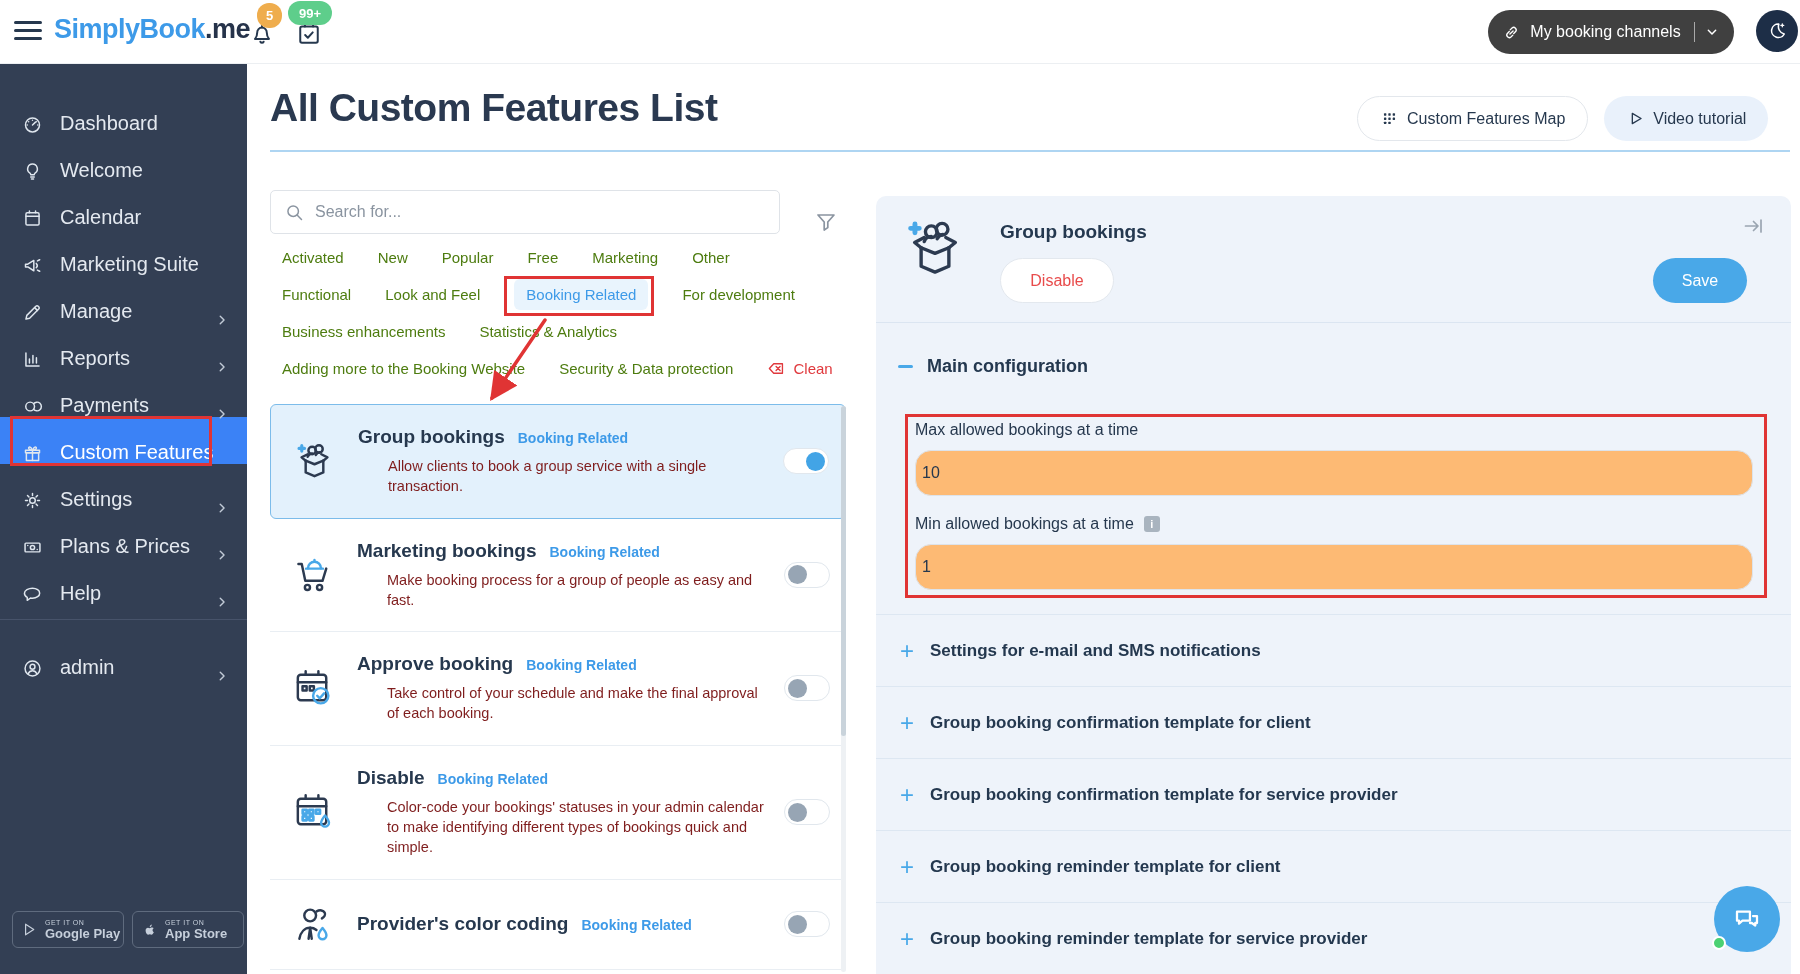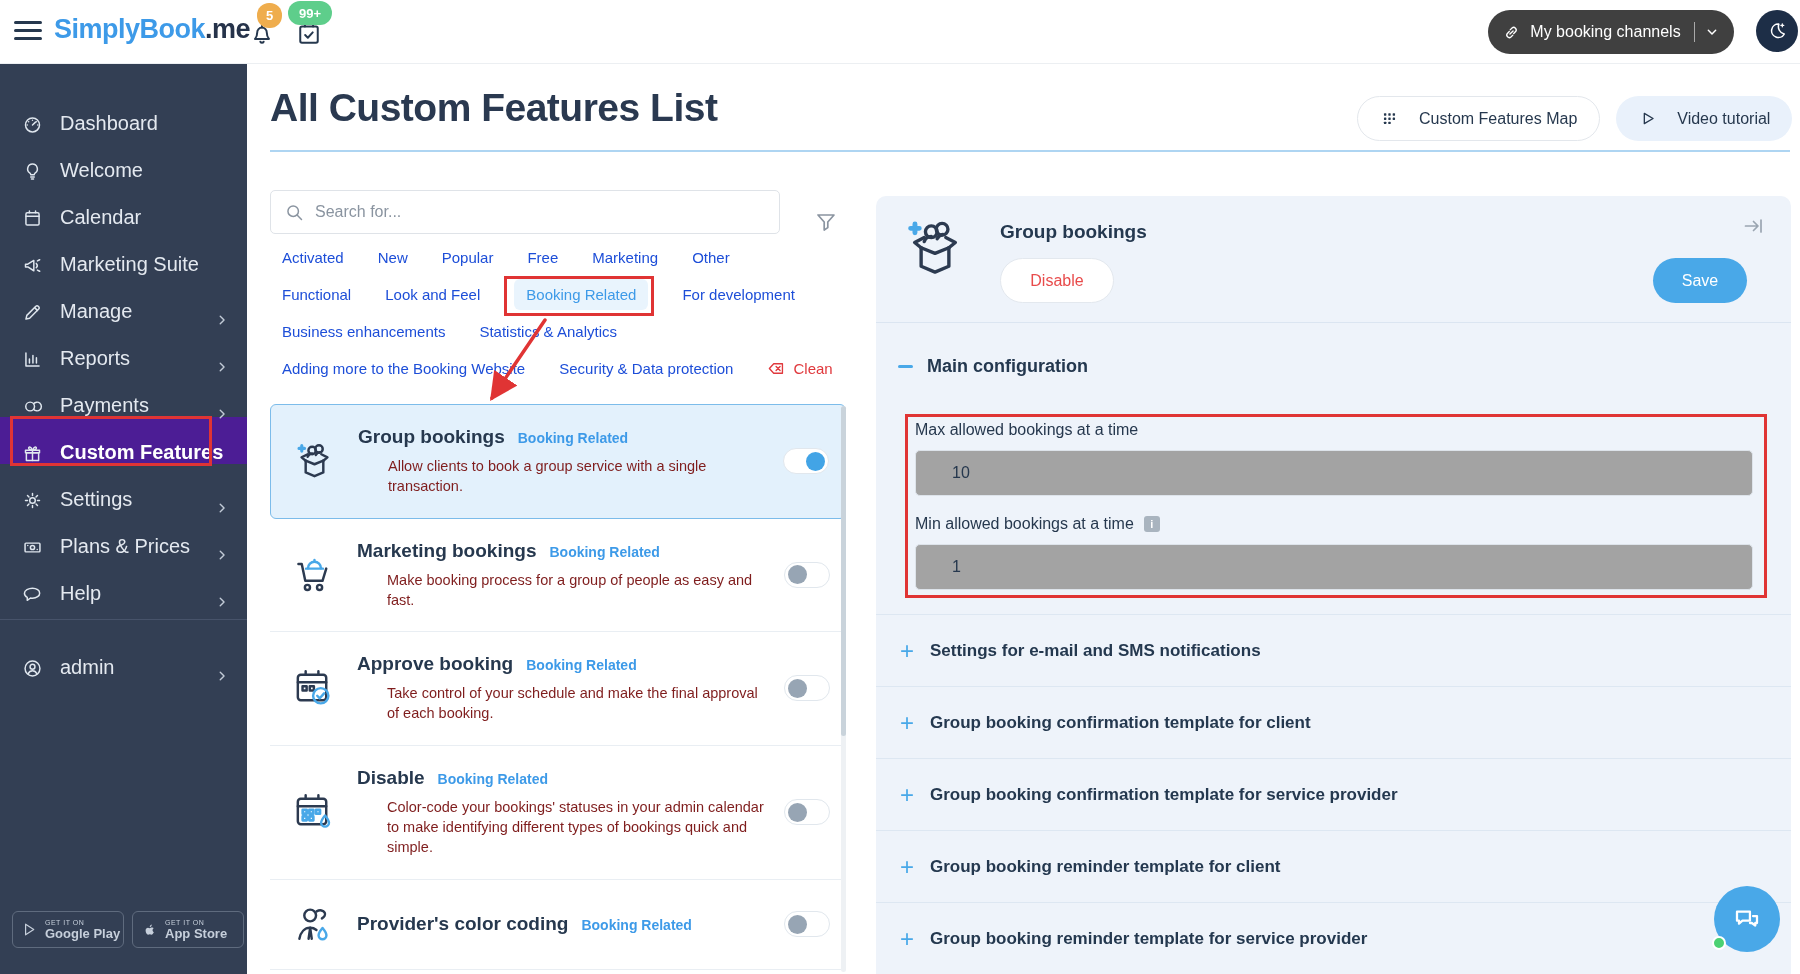--- a/index.html
+++ b/index.html
@@ -30,47 +30,47 @@
   .btn-night { position:absolute; left:1756px; top:10px; width:42px; height:42px; border-radius:50%; background:#1d2e47; border:none; cursor:pointer; display:flex; align-items:center; justify-content:center; }
   .btn-night .ic { width:22px; height:22px; color:#fff; }
 
   
   .sidebar { position:absolute; left:0; top:64px; width:247px; height:910px; background:#333f54; padding-top:24px; }
   .side-item { display:flex; align-items:flex-end; height:47px; padding:0 18px 0 22px; color:#e4e9f0; font-size:20px; gap:17px; cursor:pointer; }
   .side-item .s-ic { width:21px; height:21px; flex:0 0 21px; color:#dfe6ee; }
   .side-item .lbl { flex:1; }
   .side-item .chev { display:none; width:14px; height:14px; color:#c2cbd7; }
   .side-item.has-chevron .chev { display:block; }
-  .side-item.active { background:#4c1d95; color:#fff;font-weight:bold; }
+  .side-item.active { background:#3b82f6; color:#fff; }
   .side-div { border-top:1px solid #47536a; margin:14px 0 12px; }
   .store-badges { position:absolute; left:12px; bottom:26px; display:flex; gap:8px; }
   .store-badge { width:112px; height:37px; border:1px solid #5f6b7e; border-radius:6px; display:flex; align-items:center; padding-left:8px; gap:7px; color:#c6cfdb; cursor:pointer; }
   .store-badge .sb-ic { width:17px; height:17px; flex:0 0 17px; }
   .store-badge .t1 { font-size:7px; letter-spacing:.5px; }
   .store-badge .t2 { font-size:13px; font-weight:bold; white-space:nowrap; }
 
   
   .page-title { position:absolute; left:270px; top:86px; font-size:39px; font-weight:bold; color:#2a3950; letter-spacing:-0.5px; }
   .head-actions { position:absolute; left:1357px; top:96px; display:flex; gap:16px; }
-  .btn-pill { height:45px; border-radius:23px; display:flex; align-items:center; gap:20px; font-size:16px; color:#26384e; font-family:inherit; cursor:pointer; padding:0 22px; }
+  .btn-pill { height:45px; border-radius:23px; display:flex; align-items:center; gap:8px; font-size:16px; color:#26384e; font-family:inherit; cursor:pointer; padding:0 22px; }
   .btn-map { background:#fff; border:1px solid #e3e7ec; }
   .btn-video { background:#e9f1fb; border:none; }
   .btn-pill .ic { width:19px; height:19px; }
   .head-underline { position:absolute; left:270px; top:150px; width:1520px; border-top:2px solid #aed5f2; }
 
   
   .filters { position:absolute; left:270px; top:190px; width:578px; }
   .f-search { display:flex; align-items:flex-end; }
   .f-search-box { width:510px; height:44px; border:1px solid #dfe3e8; border-radius:5px; display:flex; align-items:center; padding-left:13px; gap:10px; }
   .f-search-box .s-ico { width:21px; height:21px; color:#8a94a0; }
   .f-search-box input { border:none; outline:none; flex:1; font-size:16px; font-family:inherit; color:#26384e; background:transparent; }
   .f-search-box input::placeholder { color:#8a94a0; }
   .funnel { width:24px; height:24px; color:#8a94a0; margin-left:auto; margin-right:10px; cursor:pointer; }
   .chip-row { display:flex; align-items:center; gap:34px; margin-top:9px; padding-left:12px; height:28px; }
-  .chip { font-size:15px; color:#1d4ed8; background:none; border:none; font-family:inherit; cursor:pointer; display:flex; align-items:center; gap:7px; white-space:nowrap; }
+  .chip { font-size:15px; color:#4d7c0f; background:none; border:none; font-family:inherit; cursor:pointer; display:flex; align-items:center; gap:7px; white-space:nowrap; }
   .chip.active { color:#3d9ae8; background:#e9f4fd; border-radius:6px; padding:7px 12px; }
   .chip.clean { color:#e0393d; }
   .chip-ico { display:none; }
   .chip.clean .chip-ico { display:inline-block; width:19px; height:19px; }
 
   
   .feature-list { position:absolute; left:270px; top:404px; width:576px; }
   .feature { display:flex; align-items:center; gap:20px; padding:21px 16px 21px 20px; border-bottom:1px solid #e9eef3; background:#fff; cursor:pointer; }
   .feature.selected { background:#e3f1fc; border:1px solid #7cbcea; border-radius:6px; }
   .f-icon { width:47px; height:47px; flex:0 0 47px; color:#2c3a50; }
@@ -98,21 +98,21 @@
   .mc-header { position:absolute; left:22px; top:160px; display:flex; align-items:center; gap:14px; cursor:pointer; }
   .minus-ico { width:15px; height:3px; background:#49a8e8; border-radius:2px; }
   .mc-title { font-size:18px; font-weight:bold; color:#24384f; }
   .cfg-field { position:absolute; left:39px; width:838px; }
   .cfg-field.fld-0 { top:222px; }
   .cfg-field.fld-1 { top:316px; }
   .cfg-label-row { display:flex; align-items:center; gap:10px; height:24px; margin-bottom:8px; }
   .cfg-label { font-size:16px; color:#26384e; }
   .info-ico { display:none; width:16px; height:16px; background:#a9b4bf; border-radius:3px; color:#fff; font-size:11px; font-weight:bold; align-items:center; justify-content:center; font-style:normal; cursor:pointer; }
   .info-ico.show { display:inline-flex; }
-  .cfg-input { width:100%; height:46px; border:1px solid #dde3ea; border-radius:5px; background:#a3a3a3; font-size:16px; font-family:inherit; color:#26384e; padding-left:36px; outline:none; }
+  .cfg-input { width:100%; height:46px; border:1px solid #dde3ea; border-radius:16px; background:#fdba74; font-size:16px; font-family:inherit; color:#26384e; padding-left:6px; outline:none; }
   .accordions { position:absolute; left:0; top:418px; width:100%; border-top:1px solid #dde7f2; }
   .acc-row { height:72px; display:flex; align-items:center; gap:15px; padding-left:23px; border-bottom:1px solid #dde7f2; cursor:pointer; }
   .plus-ico { color:#49a8e8; font-size:24px; line-height:1; width:16px; text-align:center; }
   .plus-ico::before { content:"+"; }
   .acc-title { font-size:17px; font-weight:bold; color:#24384f; }
 
   
   .chat-btn { position:absolute; left:1714px; top:886px; width:66px; height:66px; border-radius:50%; background:#49a8e8; border:none; cursor:pointer; display:flex; align-items:center; justify-content:center; }
   .chat-btn .ic { width:32px; height:32px; color:#fff; }
   .chat-dot { position:absolute; left:1712px; top:936px; width:14px; height:14px; border-radius:50%; background:#4cd173; border:2px solid #fff; }

